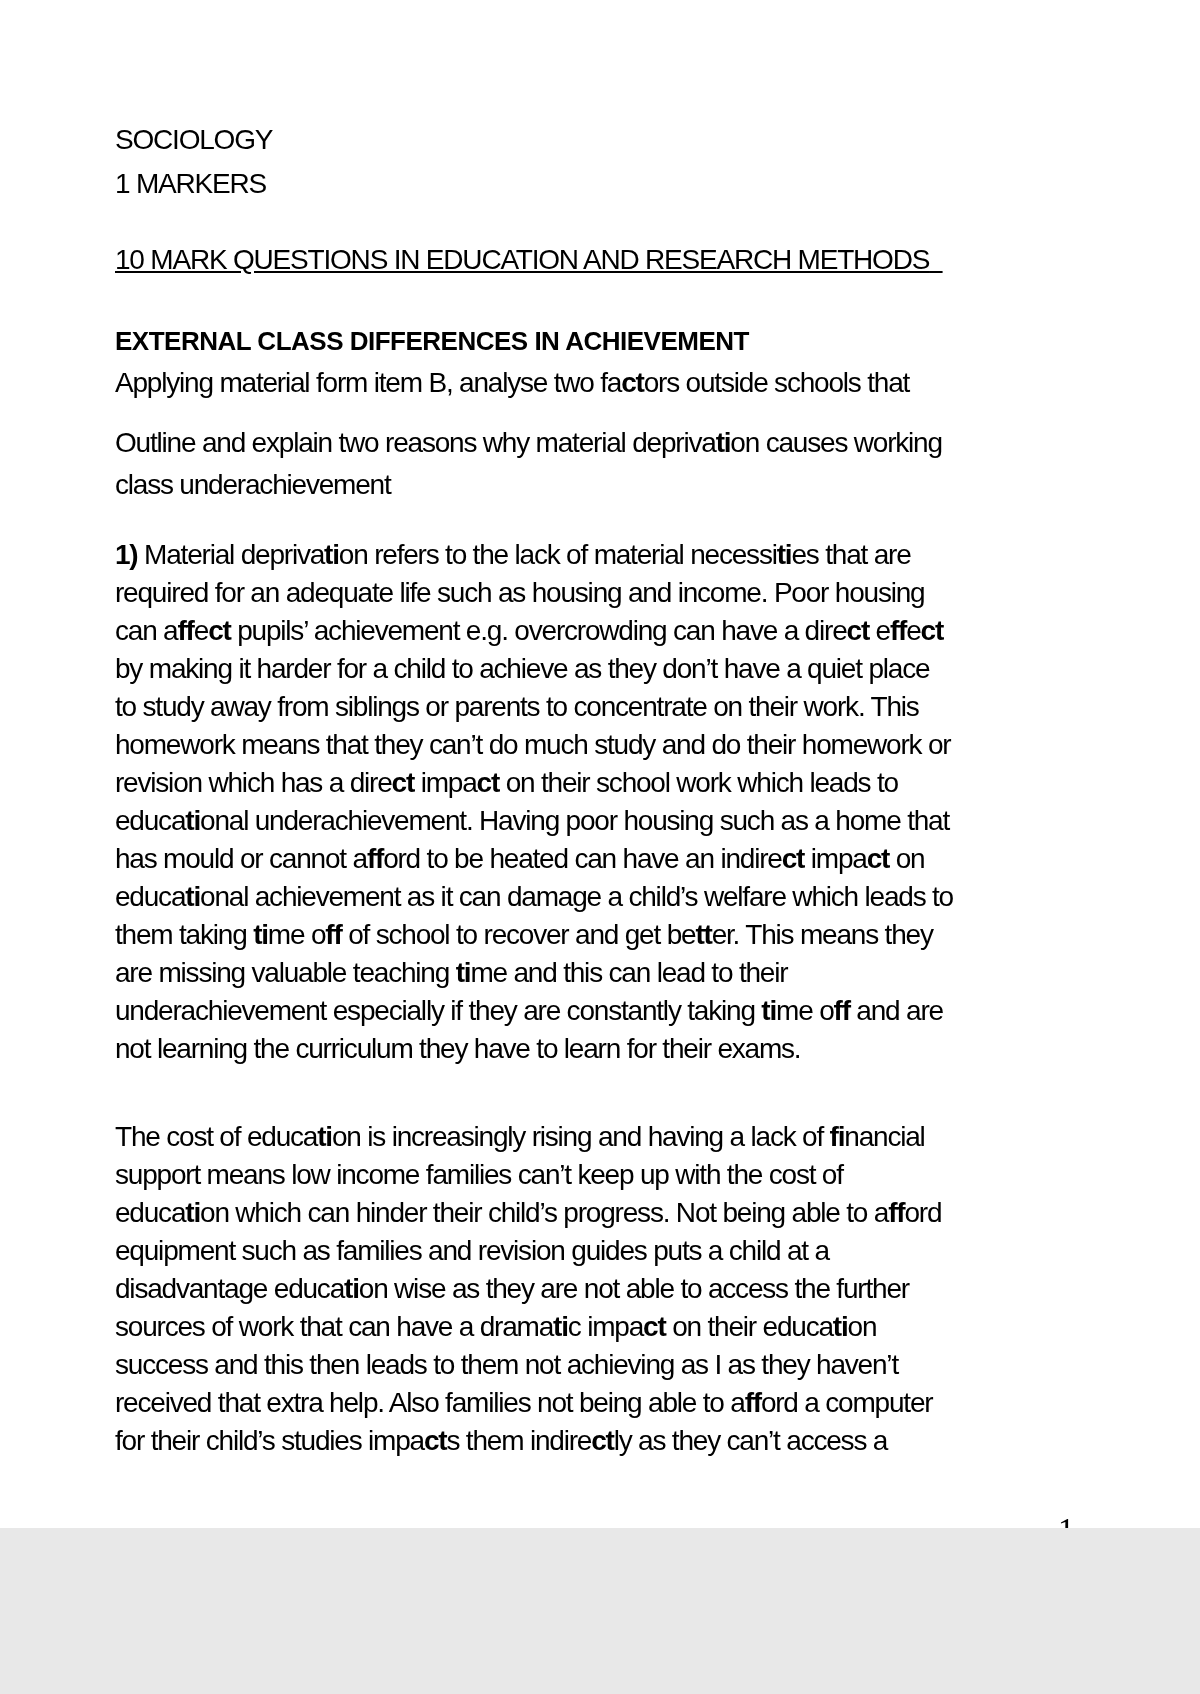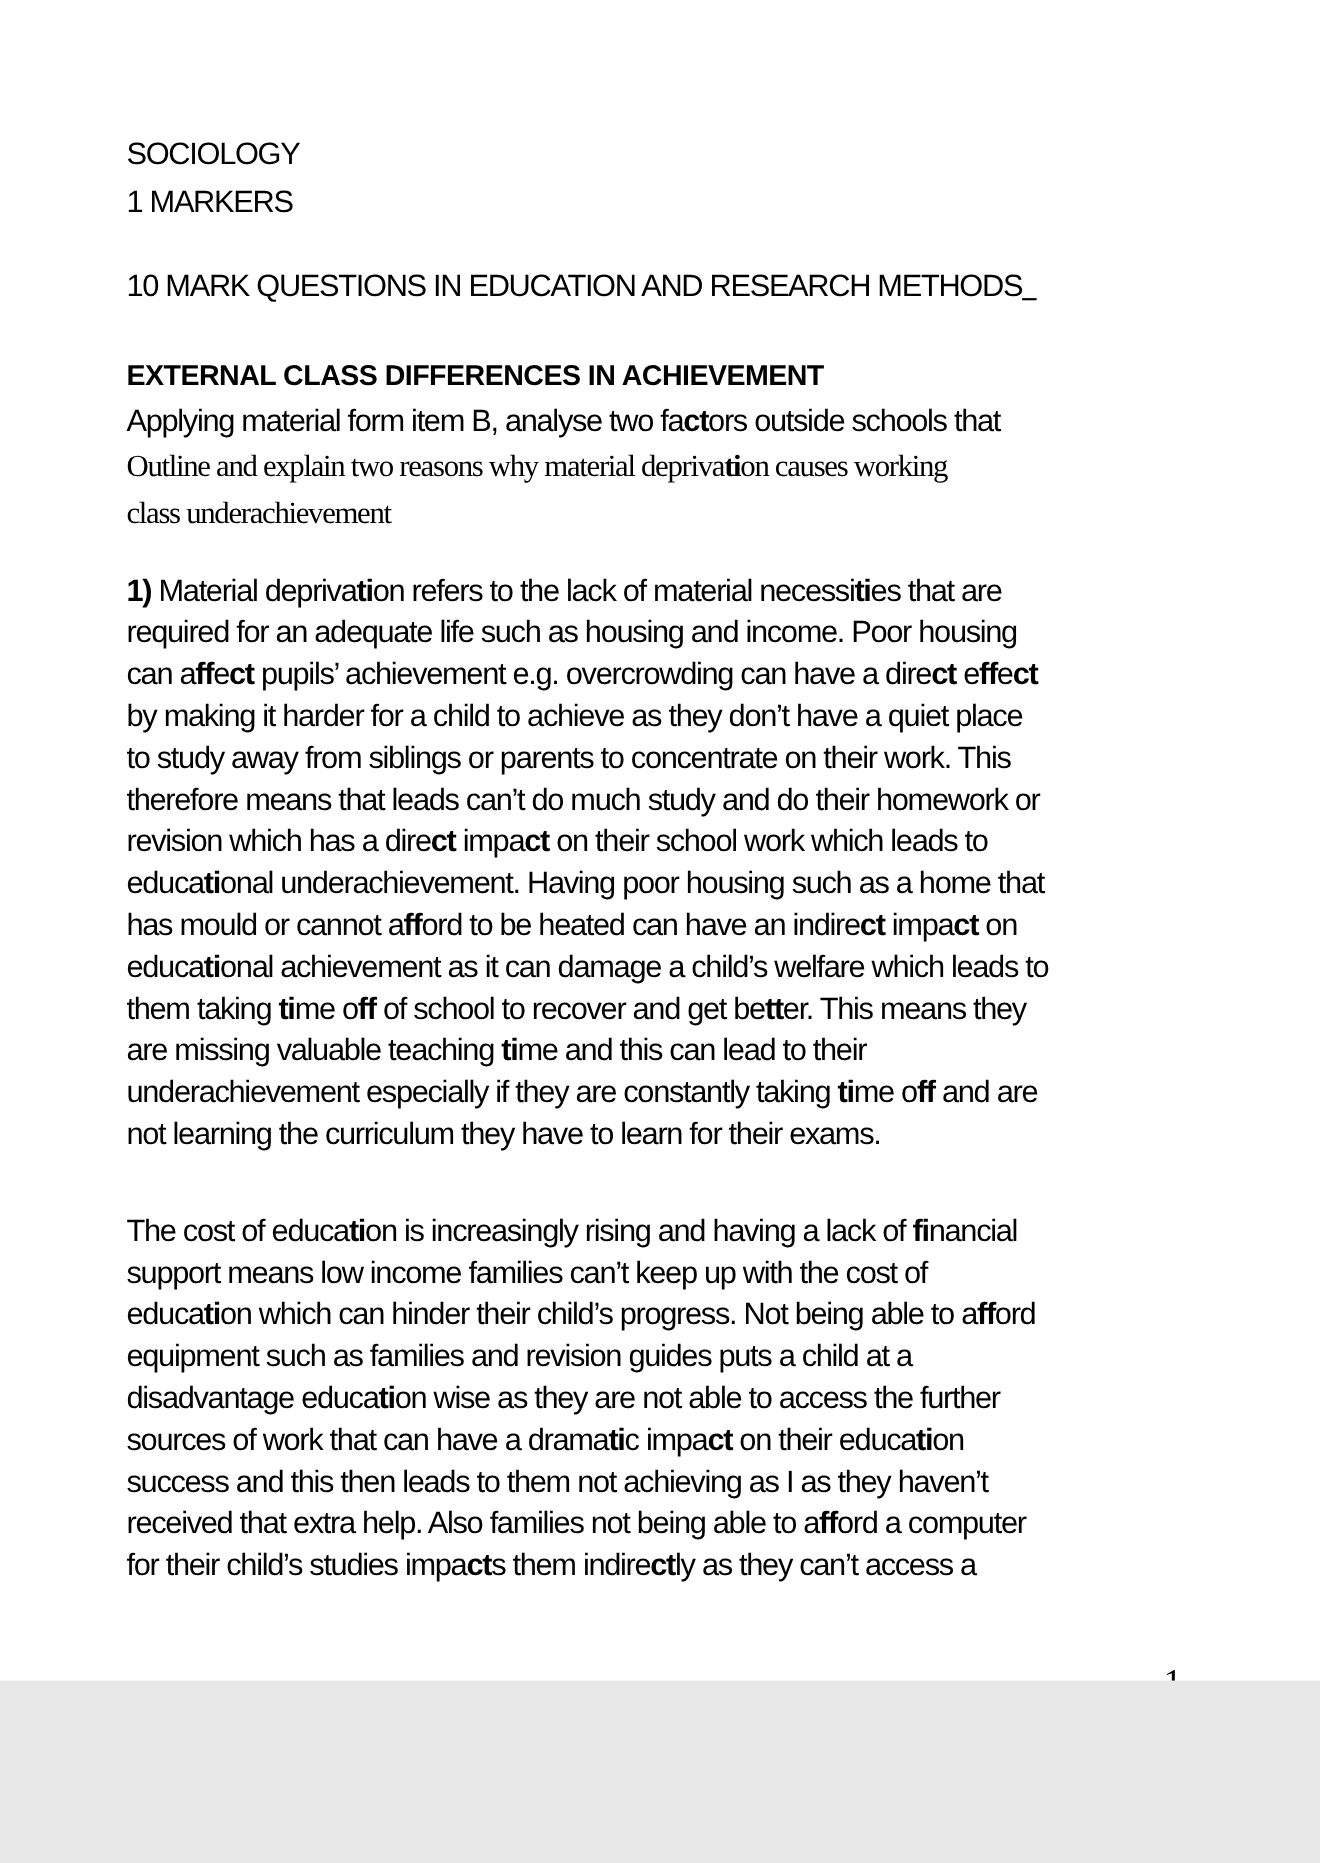--- a/index.html
+++ b/index.html
@@ -18,27 +18,27 @@
     top: 118px;
     width: 900px;
     letter-spacing: -1.2px;
   }
   .line { white-space: nowrap; }
   .block { margin: 0; }
 
   .caps { font-size: 28px; line-height: 44px; font-weight: 400; }
 
   .underline-heading { margin-top: 32px; font-size: 28px; line-height: 44px; }
-  .underline-heading .line { }
+  .underline-heading .line { text-decoration: underline; }
   .underline-heading .line::after { content: "\00a0\00a0"; text-decoration: underline; }
 
   .bold-heading { margin-top: 38px; font-size: 26px; line-height: 42px; font-weight: 700; letter-spacing: -0.5px; }
 
   .intro { font-size: 28px; line-height: 42px; }
-  .intro.gap { margin-top: 0; font-family: Liberation Serif, serif; }
+  .intro.gap { margin-top: 18px; }
 
   .para { margin-top: 30px; font-size: 28px; line-height: 38px; }
   .para.gap-lg { margin-top: 50px; }
 
   .lead { font-weight: 700; }
   b.lig { font-weight: 700; text-align: center; }
 
   .page-number {
     position: absolute;
     left: 1058px;
@@ -70,21 +70,21 @@
       <div class="block intro gap">
         <div class="line">Outline and explain two reasons why material depriva<b class="lig">ti</b>on causes working</div>
         <div class="line">class underachievement</div>
       </div>
       <div class="block para">
         <div class="line"><span class="lead">1)</span> Material depriva<b class="lig">ti</b>on refers to the lack of material necessi<b class="lig">ti</b>es that are</div>
         <div class="line">required for an adequate life such as housing and income. Poor housing</div>
         <div class="line">can a<b class="lig">ff</b>e<b class="lig">ct</b> pupils’ achievement e.g. overcrowding can have a dire<b class="lig">ct</b> e<b class="lig">ff</b>e<b class="lig">ct</b></div>
         <div class="line">by making it harder for a child to achieve as they don’t have a quiet place</div>
         <div class="line">to study away from siblings or parents to concentrate on their work. This</div>
-        <div class="line">therefore means that leads can’t do much study and do their homework or</div>
+        <div class="line">homework means that they can’t do much study and do their homework or</div>
         <div class="line">revision which has a dire<b class="lig">ct</b> impa<b class="lig">ct</b> on their school work which leads to</div>
         <div class="line">educa<b class="lig">ti</b>onal underachievement. Having poor housing such as a home that</div>
         <div class="line">has mould or cannot a<b class="lig">ff</b>ord to be heated can have an indire<b class="lig">ct</b> impa<b class="lig">ct</b> on</div>
         <div class="line">educa<b class="lig">ti</b>onal achievement as it can damage a child’s welfare which leads to</div>
         <div class="line">them taking <b class="lig">ti</b>me o<b class="lig">ff</b> of school to recover and get be<b class="lig">tt</b>er. This means they</div>
         <div class="line">are missing valuable teaching <b class="lig">ti</b>me and this can lead to their</div>
         <div class="line">underachievement especially if they are constantly taking <b class="lig">ti</b>me o<b class="lig">ff</b> and are</div>
         <div class="line">not learning the curriculum they have to learn for their exams.</div>
       </div>
       <div class="block para gap-lg">

